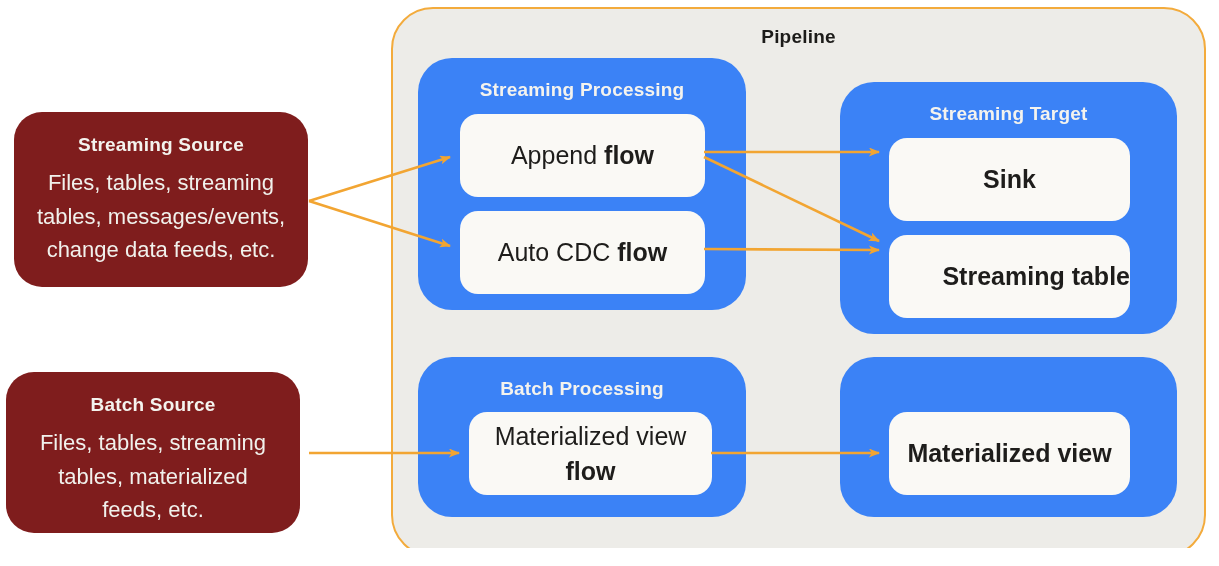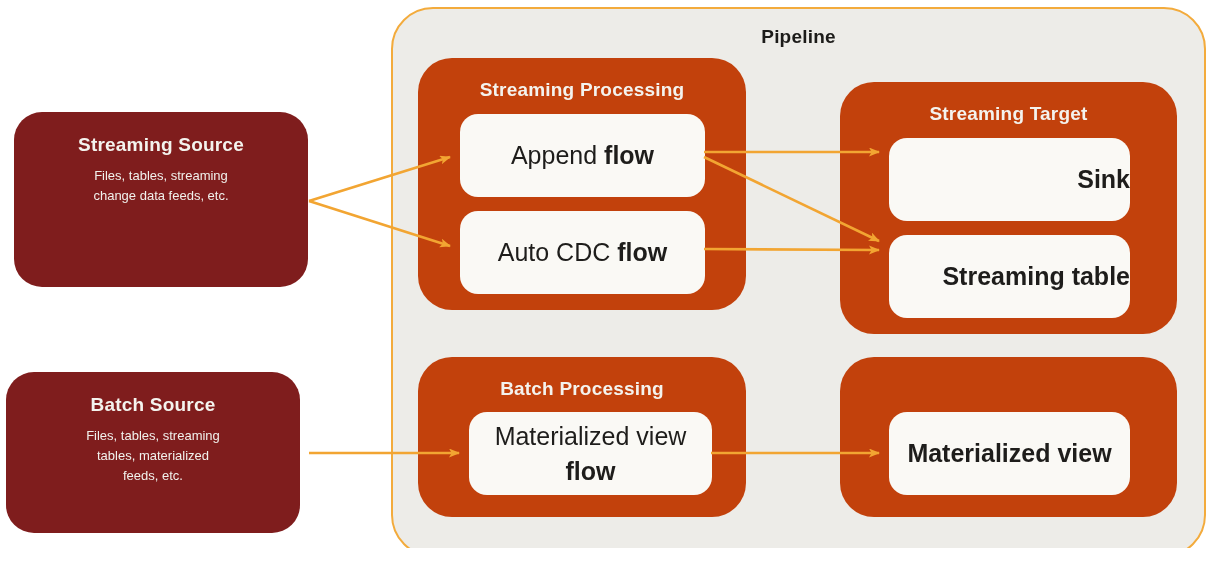--- a/index.html
+++ b/index.html
@@ -6,49 +6,49 @@
   body{font-family:"Liberation Sans","DejaVu Sans",sans-serif;}
   .canvas{position:relative;width:1219px;height:548px;background:#ffffff;overflow:hidden;}
 
   
   .pipeline{position:absolute;left:391px;top:7px;width:815px;height:550px;
     background:#edece8;border:2px solid #f3ab3c;border-radius:42px;box-sizing:border-box;}
   .pipeline-title{position:absolute;left:0;top:17px;width:100%;text-align:center;
     font-size:19px;font-weight:bold;color:#1c1b19;letter-spacing:.2px;}
 
   
-  .teal{background:#c2410c;border-radius:34px;position:absolute;box-sizing:border-box;}
+  .teal{background:#3b82f6;border-radius:34px;position:absolute;box-sizing:border-box;}
   .group-title{position:absolute;left:0;top:21px;width:100%;text-align:center;
     font-size:19px;font-weight:bold;color:#f4f3ee;letter-spacing:.2px;}
 
   .grp-sp{left:25px;top:49px;width:328px;height:252px;}
   .grp-st{left:447px;top:49px;width:337px;height:252px;margin-top:24px;}
   .grp-bp{left:25px;top:348px;width:328px;height:160px;}
   .grp-bt{left:447px;top:348px;width:337px;height:160px;}
 
   
   .node{position:absolute;background:#faf9f5;border-radius:18px;
     display:flex;align-items:center;justify-content:center;text-align:center;
     font-size:25px;color:#1e1d1b;line-height:1.4;}
   .node .b{font-weight:bold;}
   .node .stack{display:block;}
   .node-append{left:42px;top:56px;width:245px;height:83px;}
   .node-cdc{left:42px;top:153px;width:245px;height:83px;}
-  .node-sink{left:49px;top:56px;width:241px;height:83px;justify-content:flex-end;}
+  .node-sink{left:49px;top:56px;width:241px;height:83px;}
   .node-sttable{left:49px;top:153px;width:241px;height:83px;justify-content:flex-end;}
   .node-mvflow{left:51px;top:55px;width:243px;height:83px;}
   .node-mv{left:49px;top:55px;width:241px;height:83px;}
 
   
   .source{position:absolute;background:#7f1d1d;border-radius:28px;color:#f4f3ee;
     box-sizing:border-box;text-align:center;}
   .src-streaming{left:14px;top:112px;width:294px;height:175px;padding-top:22px;}
   .src-batch{left:6px;top:372px;width:294px;height:161px;padding-top:22px;}
   .source .src-title{font-size:19px;font-weight:bold;margin-bottom:10px;letter-spacing:.2px;}
-  .source .src-line{font-size:13px;line-height:1.53;color:#f1f1ec;}
+  .source .src-line{font-size:22px;line-height:1.53;color:#f1f1ec;}
 
   
   .arrows{position:absolute;left:0;top:0;width:1219px;height:566px;
     pointer-events:none;z-index:6;}
   .arrows line{stroke:#f2a532;stroke-width:2.6;}
 </style>
 </head>
 <body>
 
 <div class="canvas">
@@ -86,20 +86,21 @@
     <div class="teal grp-bt">
       <div class="node node-mv">
         <div><span class="b">Materialized view</span></div>
       </div>
     </div>
   </div>
 
   <div class="source src-streaming">
     <div class="src-title">Streaming Source</div>
     <div class="src-line">Files, tables, streaming</div>
+    <div class="src-line">tables, messages/events,</div>
     <div class="src-line">change data feeds, etc.</div>
   </div>
 
   <div class="source src-batch">
     <div class="src-title">Batch Source</div>
     <div class="src-line">Files, tables, streaming</div>
     <div class="src-line">tables, materialized</div>
     <div class="src-line">feeds, etc.</div>
   </div>
 

